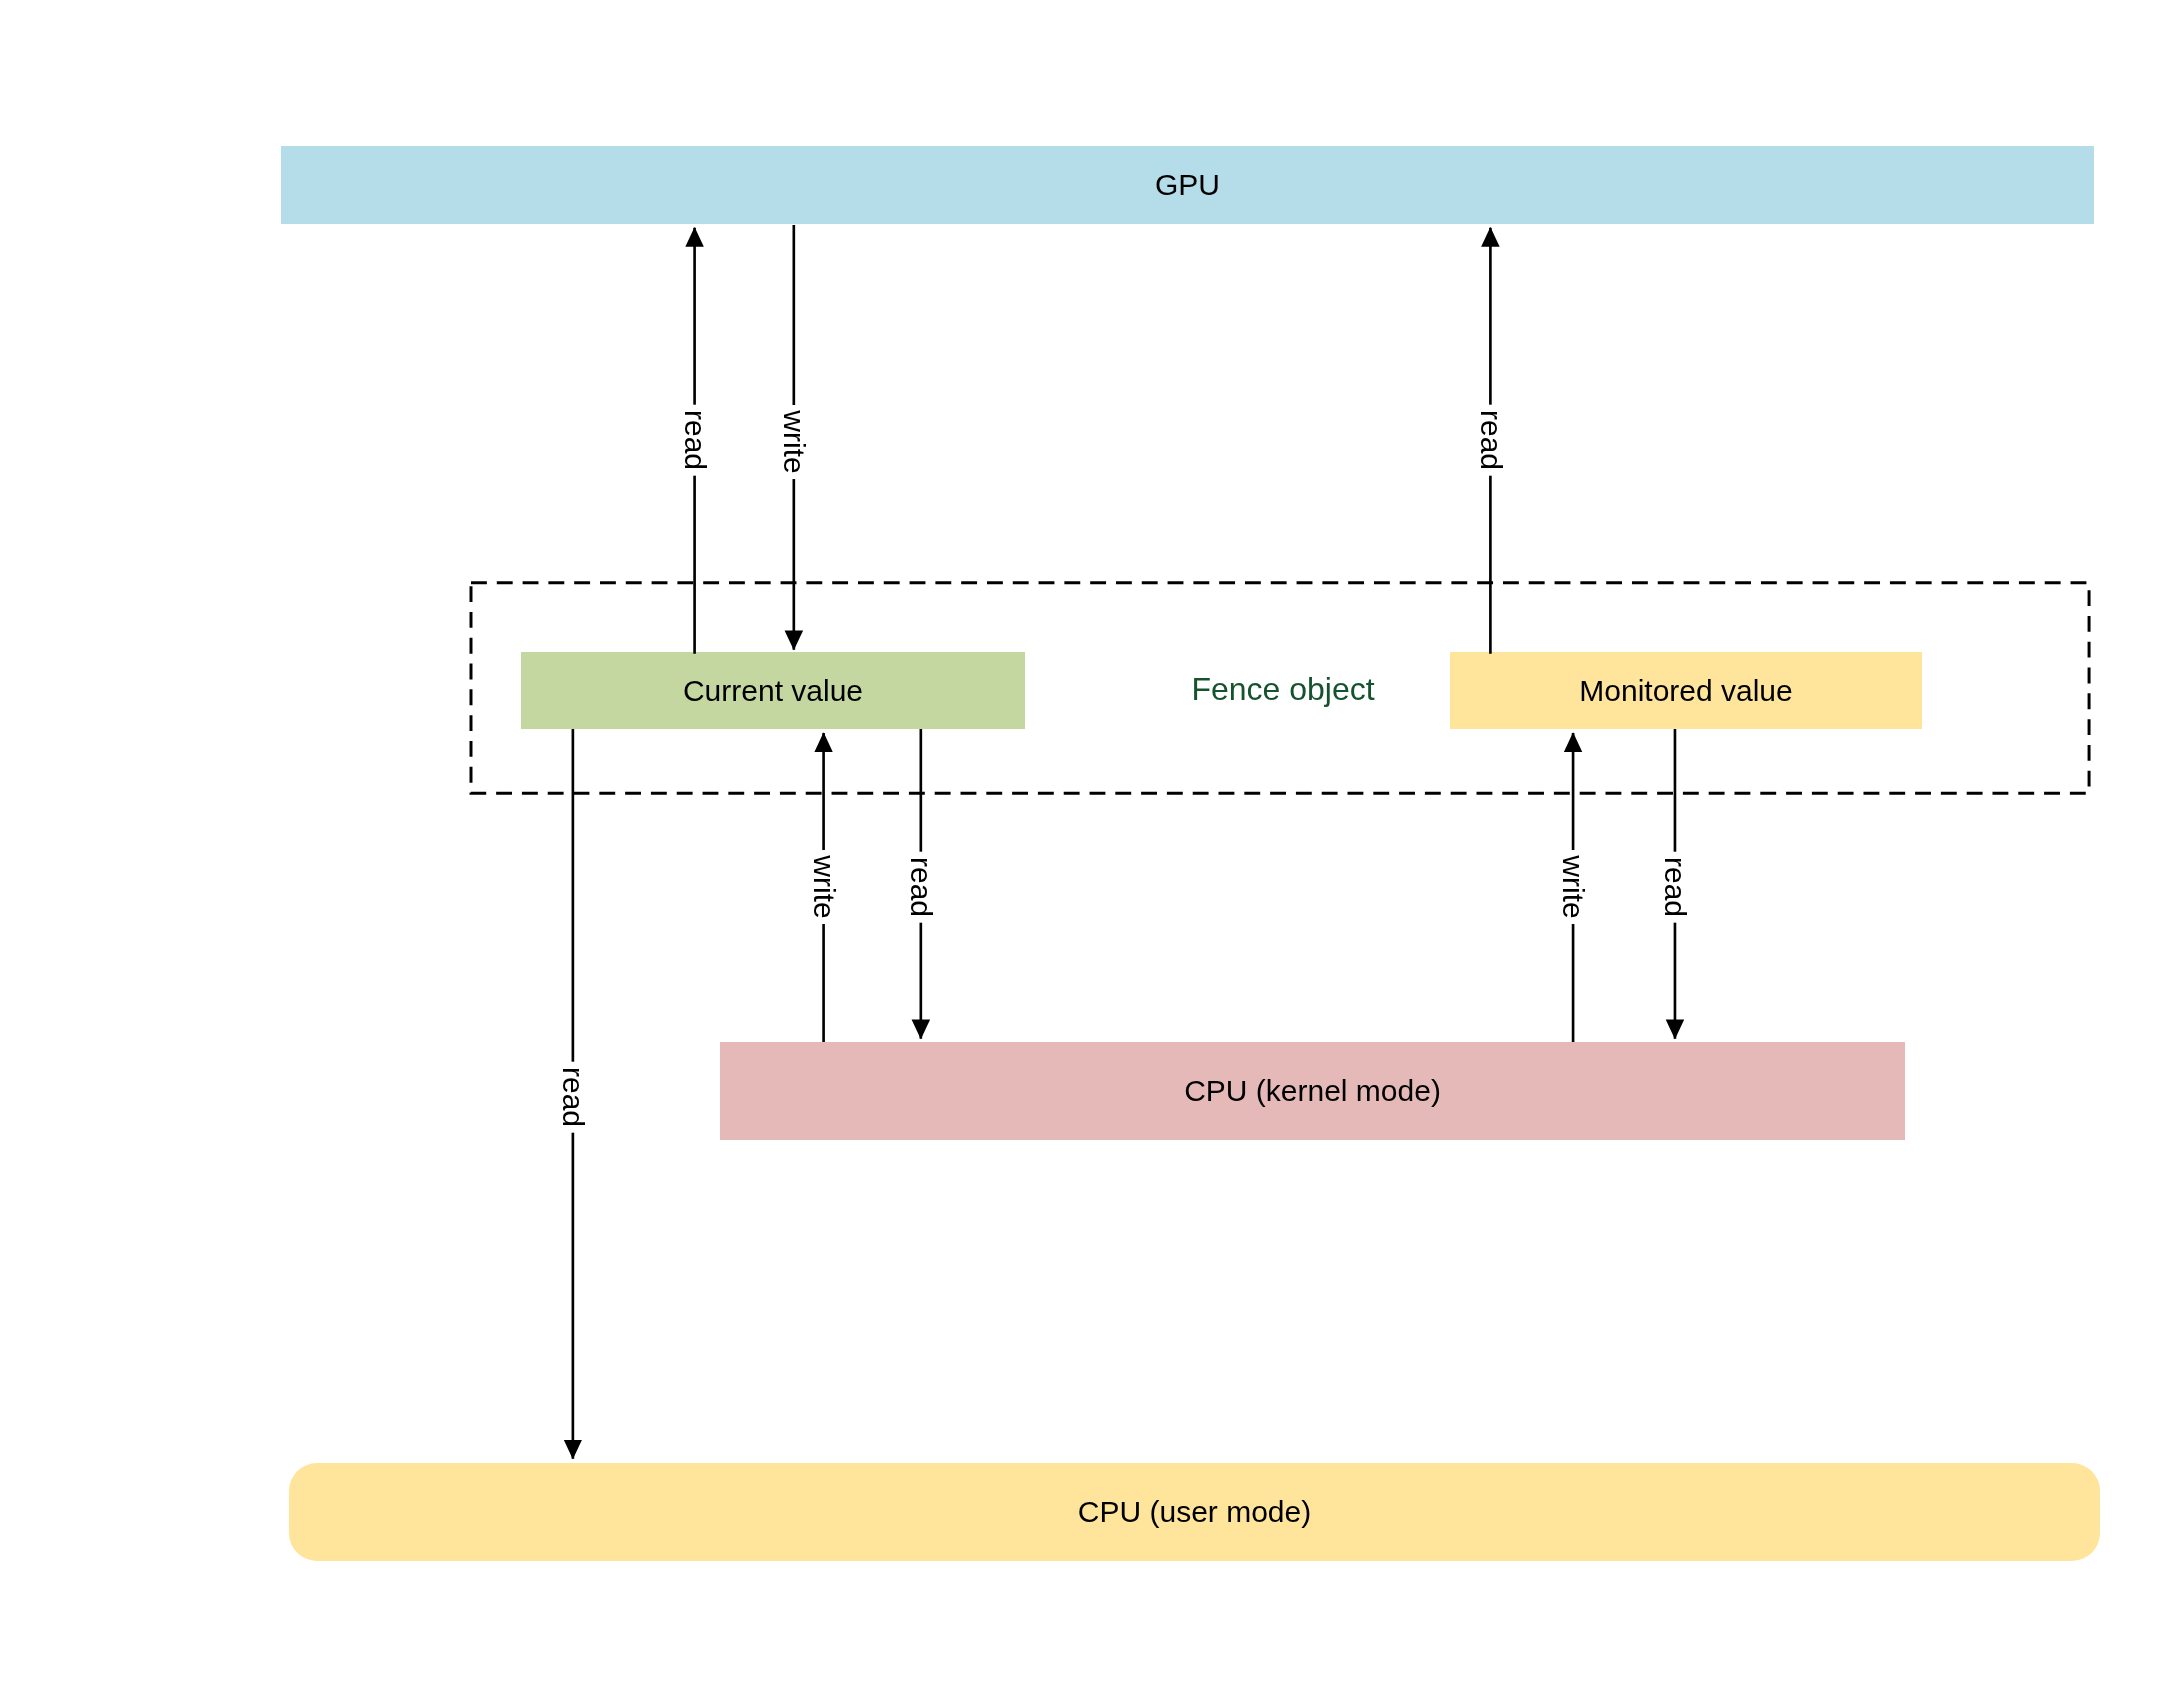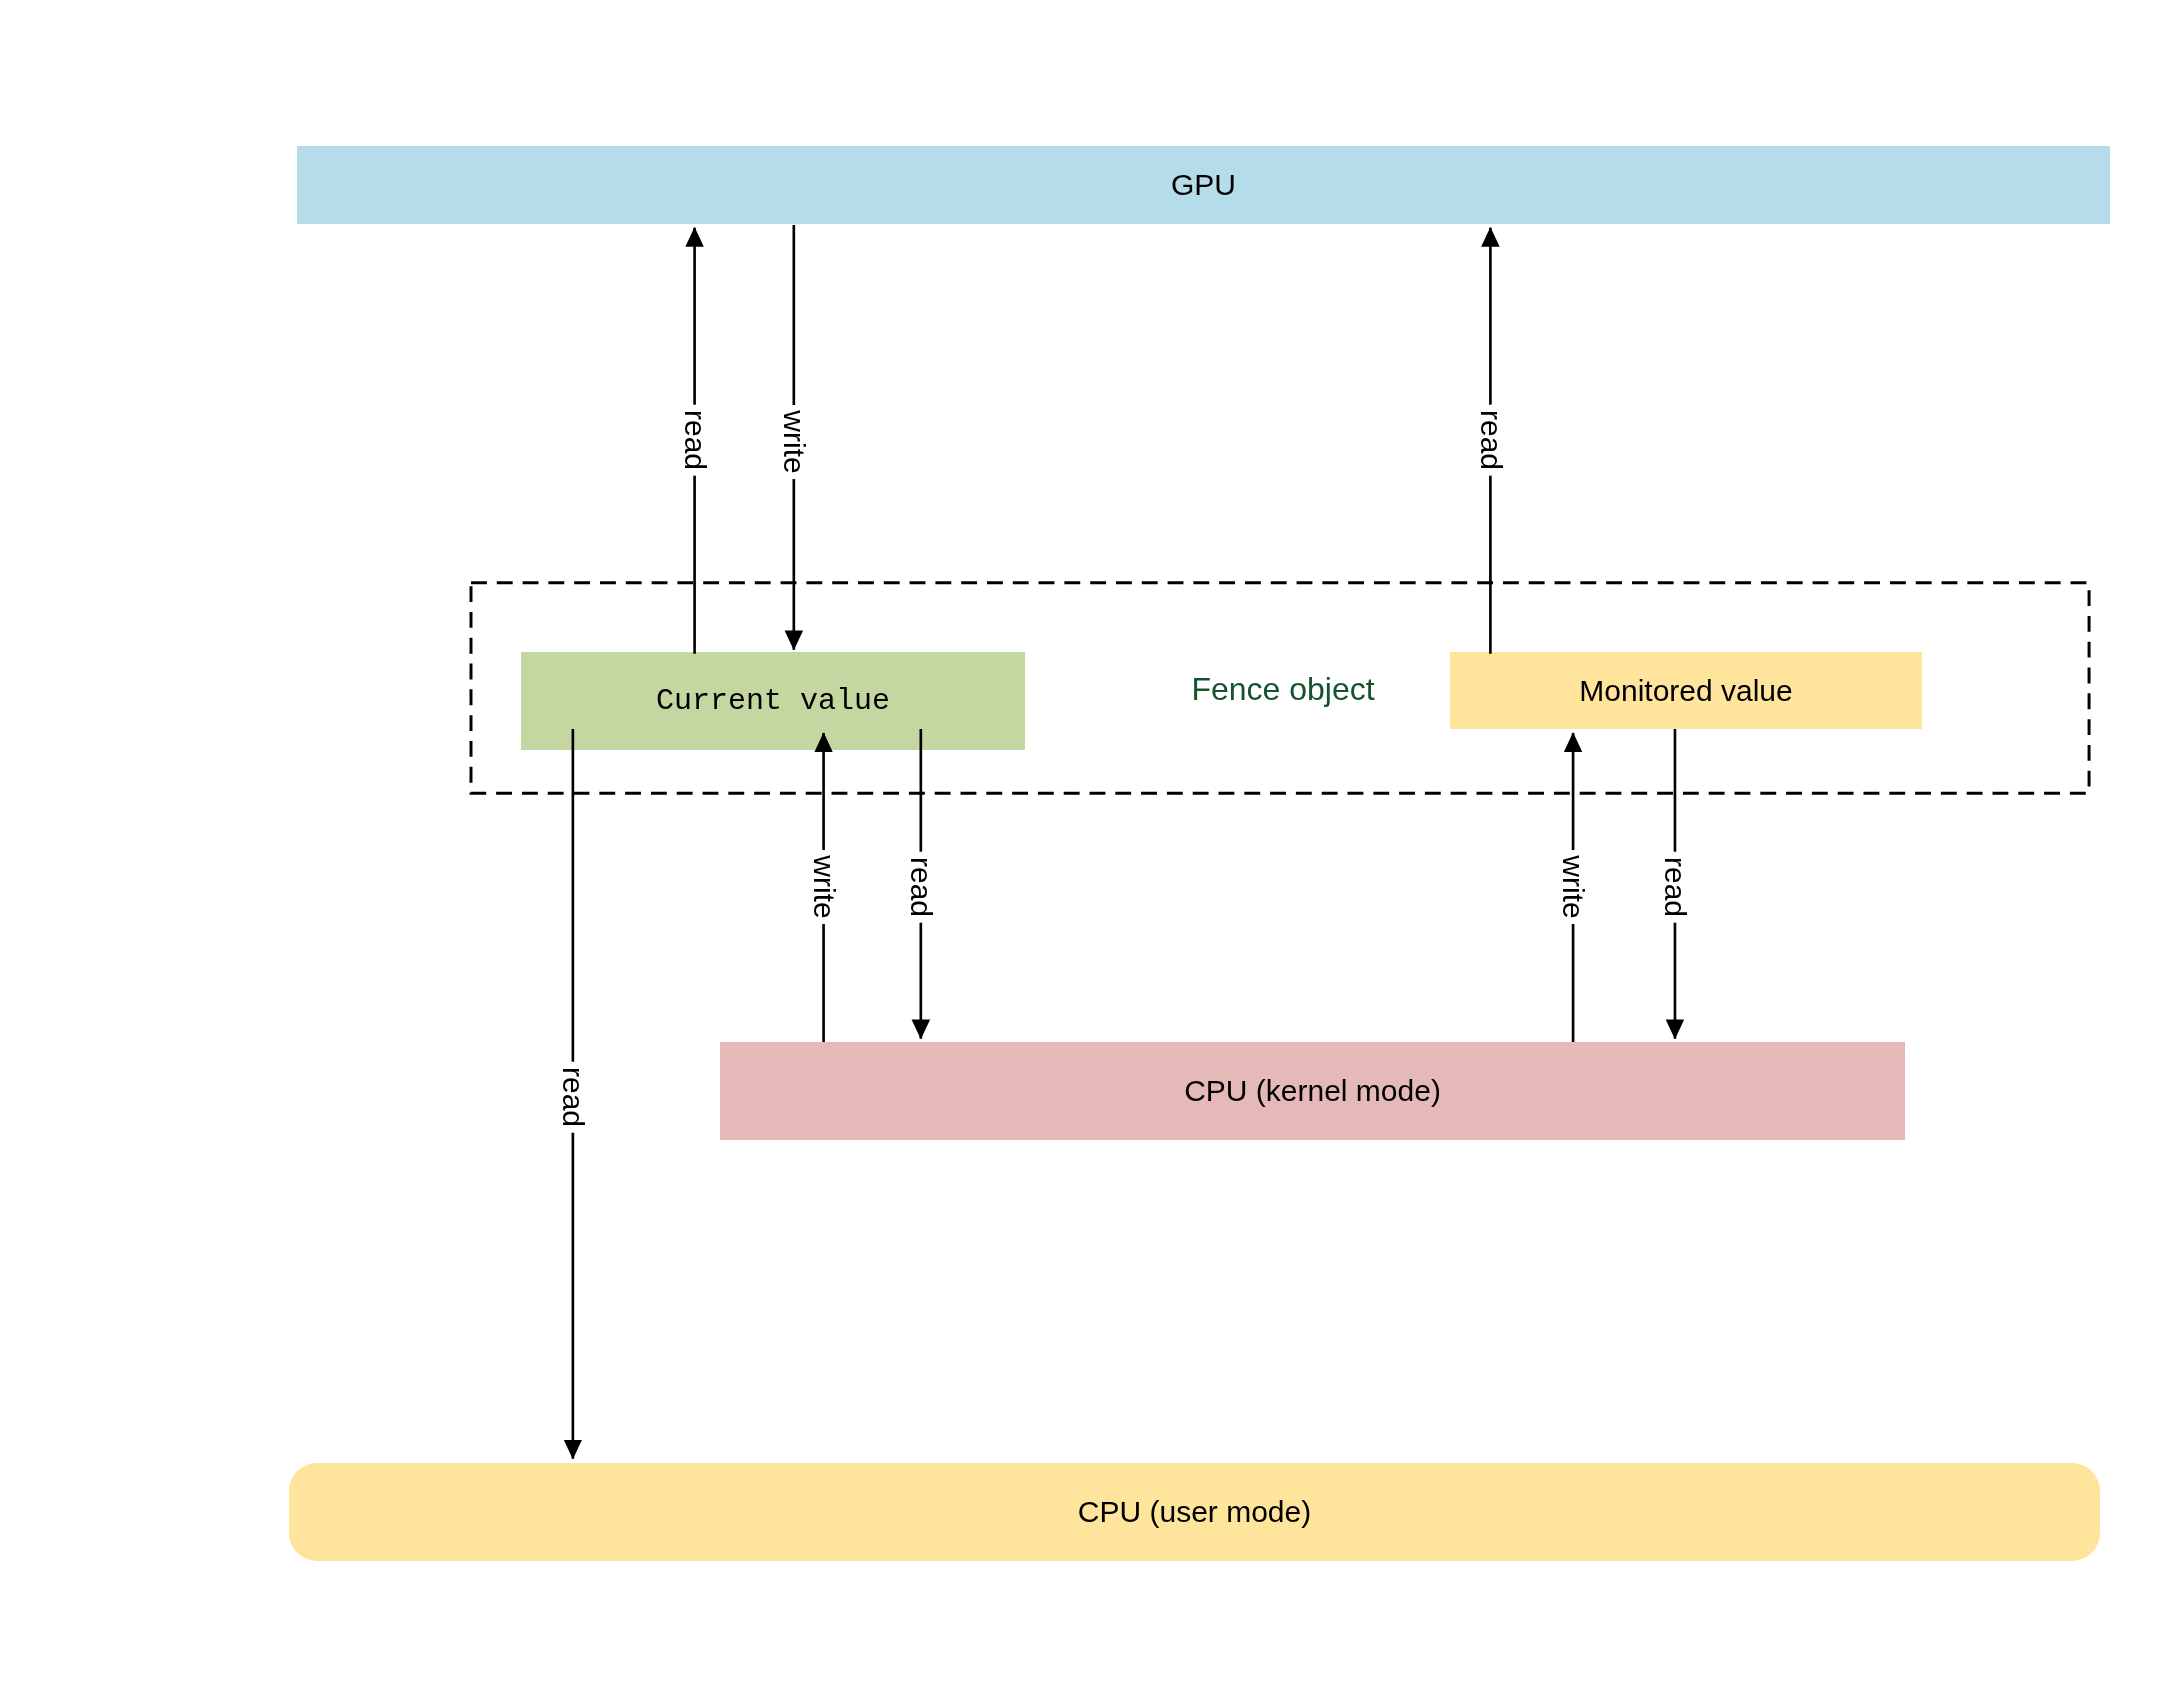--- a/index.html
+++ b/index.html
@@ -15,21 +15,21 @@
     overflow: hidden;
   }
   .node {
     position: absolute;
     display: flex; align-items: center; justify-content: center;
     color: #000;
     font-size: 30px;
   }
   .node-label { white-space: nowrap; }
   .node.gpu       { left: 281px;  top: 146px;  width: 1813px; height: 78px; }
-  .node.current   { left: 521px;  top: 652px;  width: 504px;  height: 98px; font-family: Liberation Mono, monospace; }
+  .node.current   { left: 521px;  top: 652px;  width: 504px;  height: 77px; }
   .node.monitored { left: 1450px; top: 652px;  width: 472px;  height: 77px; }
   .node.kernel    { left: 720px; top: 1042px; width: 1185px; height: 98px; }
   .node.user      { left: 289px;  top: 1463px; width: 1811px; height: 98px; border-radius: 28px; }
 
   .fence-label {
     position: absolute;
     left: 1283px; top: 689px;
     transform: translate(-50%, -50%);
     font-size: 32px; color: #14532d;
     white-space: nowrap;
@@ -56,21 +56,21 @@
     line-height: 1.05;
     padding: 0 5.3px;
     white-space: nowrap;
   }
 </style>
 </head>
 <body>
 
 <div class="canvas">
 
-  <div class="node gpu" style="background-color: rgb(181, 220, 233); margin-left: 16px;">
+  <div class="node gpu" style="background-color: rgb(181, 220, 233);">
     <span class="node-label">GPU</span>
   </div>
 
   <div class="node current" style="background-color: rgb(197, 215, 161);">
     <span class="node-label">Current value</span>
   </div>
 
   <div class="node monitored" style="background-color: rgb(255, 228, 156);">
     <span class="node-label">Monitored value</span>
   </div>

